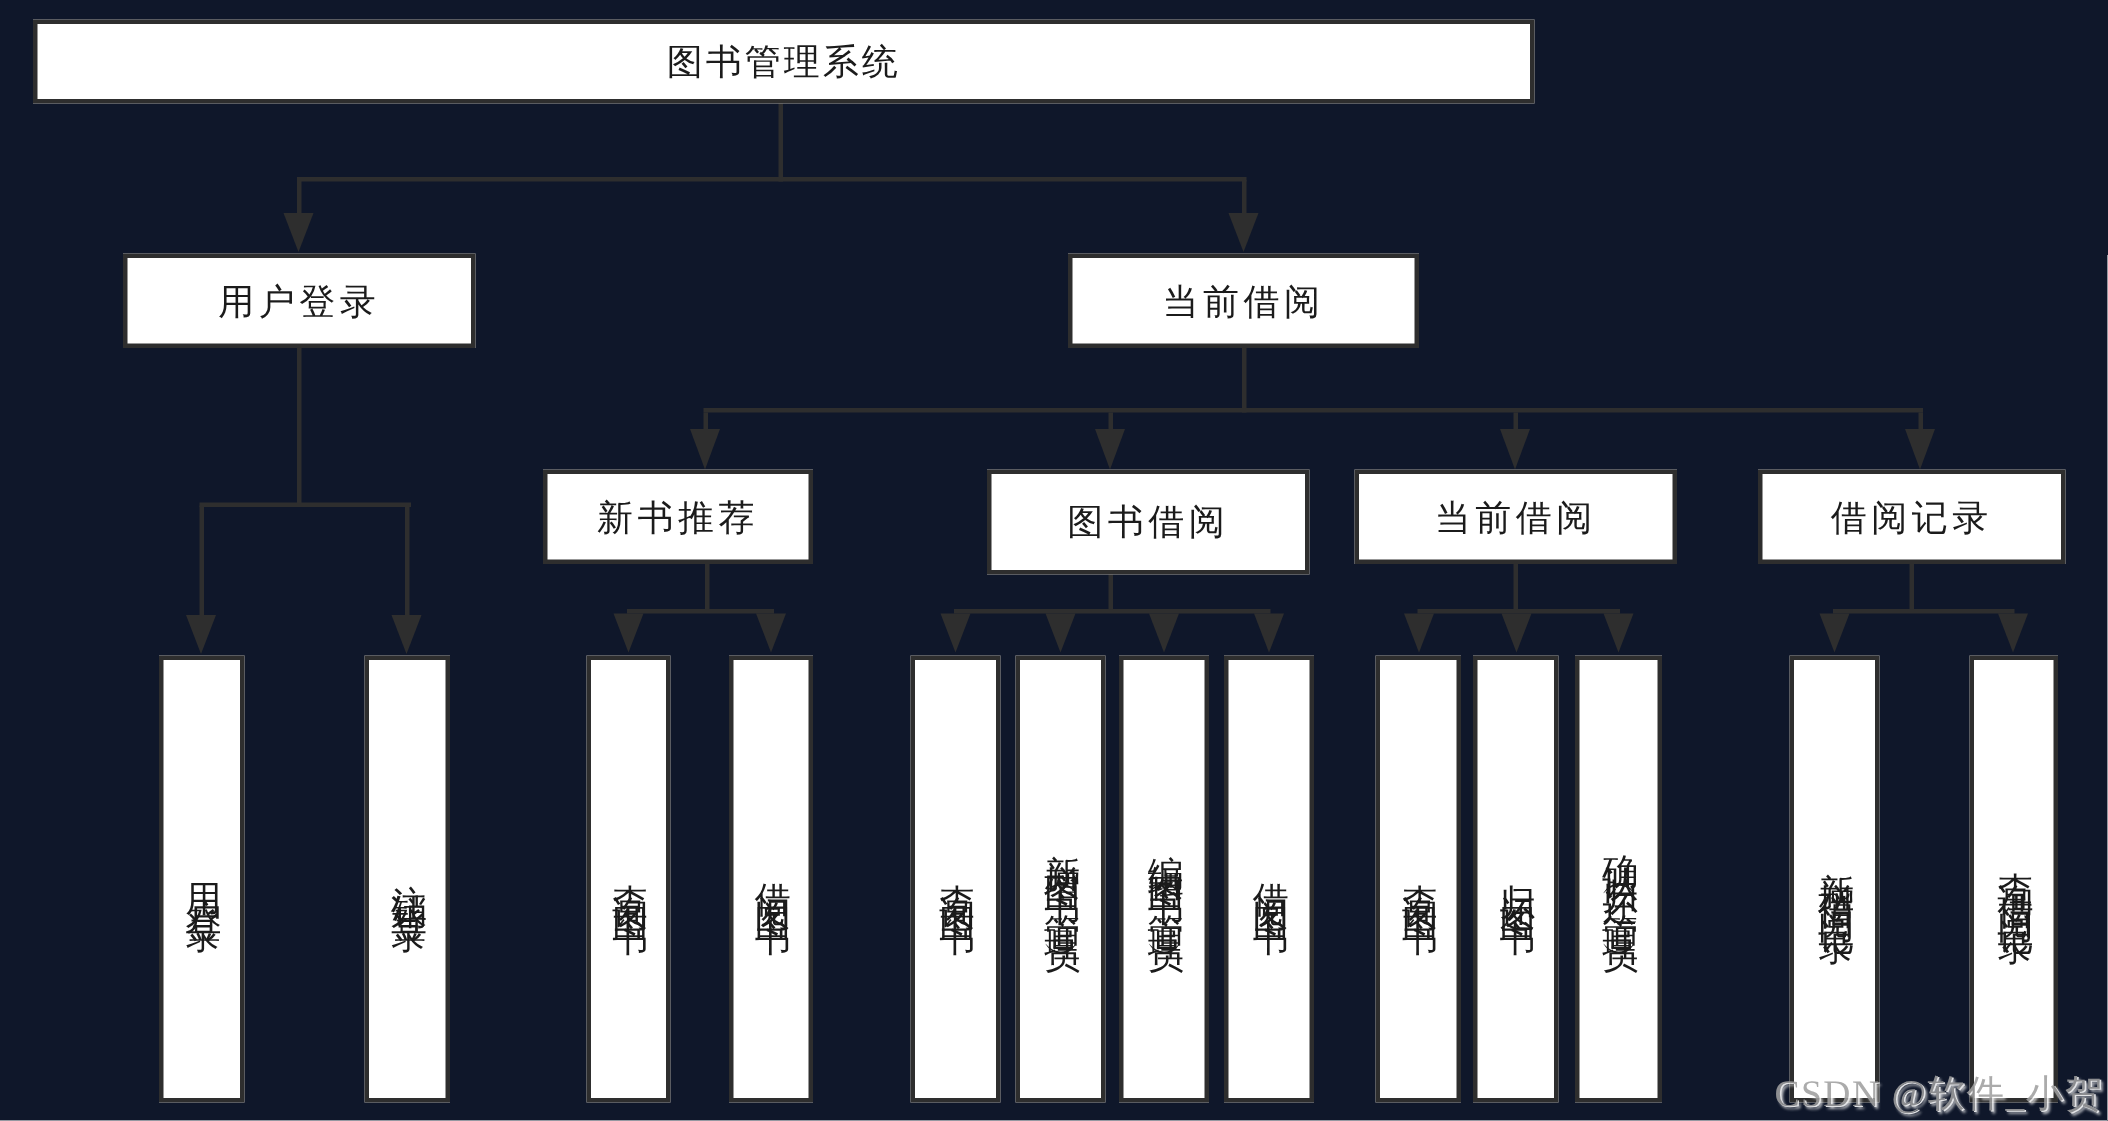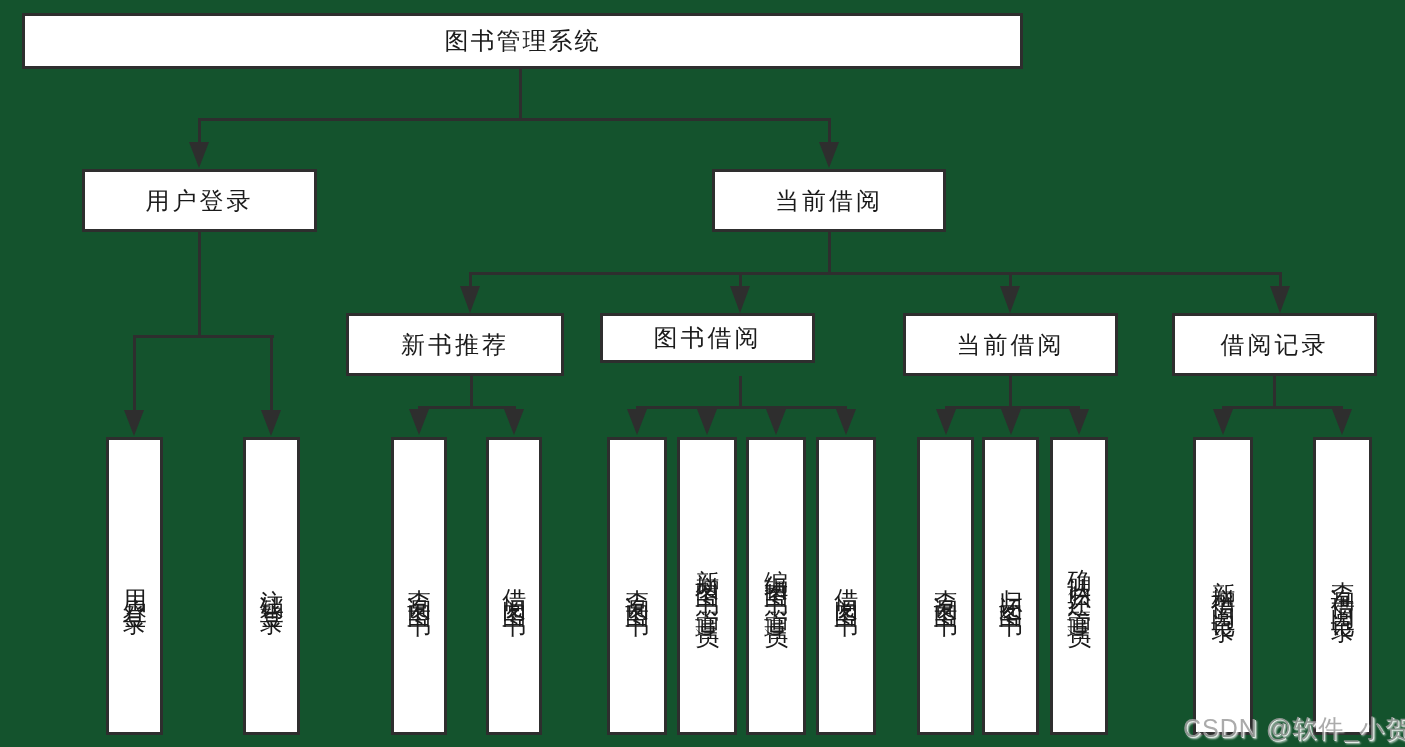--- a/index.html
+++ b/index.html
@@ -3,21 +3,21 @@
 <meta charset="utf-8">
 <style>
   :root{
     --line:#2e2e2e;
     --box-bg:#ffffff;
     --text:#1b1b1b;
     --watermark:#a0a0a0;
   }
   html,body{margin:0;padding:0;background:#fff;}
   body{font-family:"Liberation Sans","DejaVu Sans",sans-serif;}
-  .stage{position:relative;width:1405px;height:747px;background:#14532d;overflow:hidden;}
+  .stage{position:relative;width:1405px;height:747px;background:#0f172a;overflow:hidden;font-family:Liberation Serif, serif;}
   .node{
     position:absolute;
     box-sizing:border-box;
     background:var(--box-bg);
     border:3px solid var(--line);
     display:flex;align-items:center;justify-content:center;
     color:var(--text);
     z-index:2;
   }
   .hlabel{font-size:24px;letter-spacing:3px;white-space:nowrap;}
@@ -57,24 +57,24 @@
   </div>
 
   <div class="node" style="left:82px;top:169px;width:235px;height:63px;">
     <span class="hlabel">用户登录</span>
   </div>
 
   <div class="node" style="left:712px;top:169px;width:234px;height:63px;">
     <span class="hlabel">当前借阅</span>
   </div>
 
-  <div class="node" style="left:346px;top:313px;width:218px;height:63px;">
+  <div class="node" style="left:362px;top:313px;width:180px;height:63px;">
     <span class="hlabel">新书推荐</span>
   </div>
-  <div class="node" style="left:600px;top:313px;width:215px;height:50px;">
+  <div class="node" style="left:658px;top:313px;width:215px;height:70px;">
     <span class="hlabel">图书借阅</span>
   </div>
   <div class="node" style="left:903px;top:313px;width:215px;height:63px;align-items:center;">
     <span class="hlabel">当前借阅</span>
   </div>
   <div class="node" style="left:1172px;top:313px;width:205px;height:63px;">
     <span class="hlabel">借阅记录</span>
   </div>
 
   <div class="node leaf" style="left:106px;top:437px;width:57px;height:298px;">

